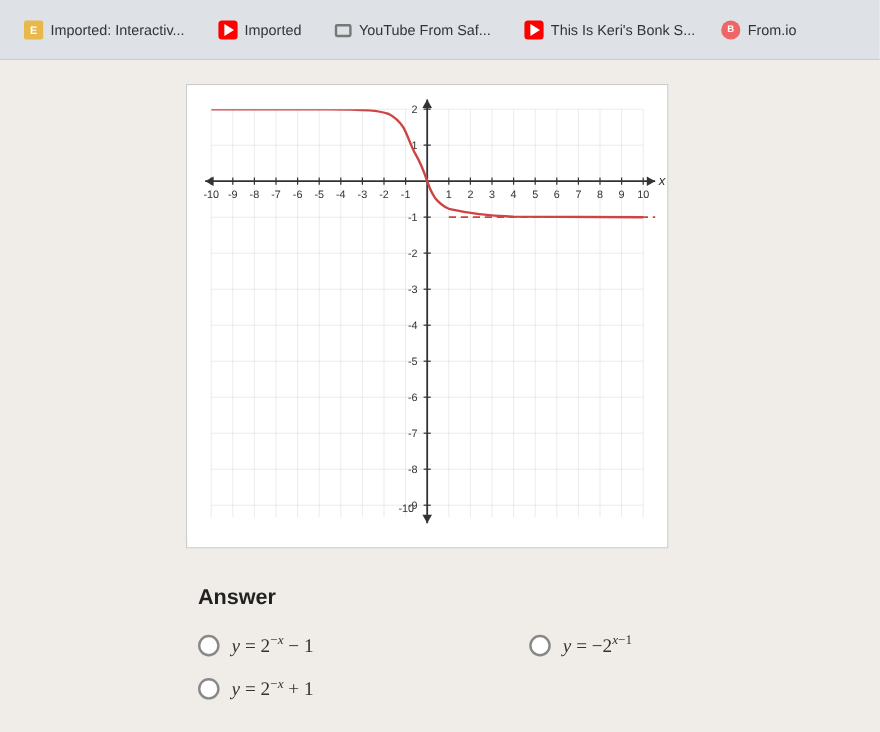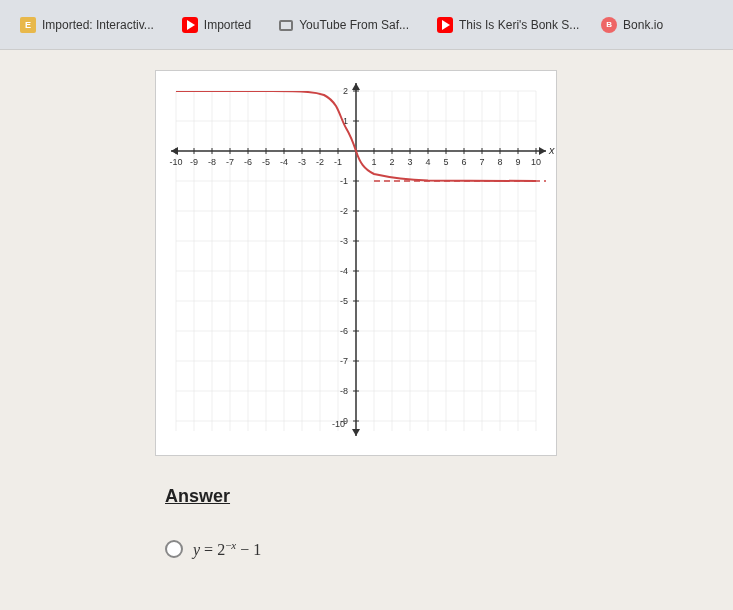--- a/index.html
+++ b/index.html
@@ -99,23 +99,22 @@
       margin-bottom: 30px;
     }
 
     
     .answer-section {
       padding: 0 0 0 10px;
     }
     .answer-label {
       font-weight: bold;
       font-size: 18px;
-      margin-bottom: 32px;
+      margin-bottom: 20px;
       color: #222;
-      text-decoration: underline;
     }
     .answer-grid {
       display: grid;
       grid-template-columns: 1fr 1fr;
       gap: 16px 24px;
     }
     .answer-option {
       display: flex;
       align-items: center;
       gap: 10px;
@@ -154,21 +153,21 @@
   <div class="tab">
     <div class="tab-icon tab-icon-folder"></div>
     <span>YouTube From Saf...</span>
   </div>
   <div class="tab">
     <div class="tab-icon tab-icon-youtube"></div>
     <span>This Is Keri's Bonk S...</span>
   </div>
   <div class="tab">
     <div class="tab-icon tab-icon-bonk">B</div>
-    <span>Bonk.io</span>
+    <span>From.io</span>
   </div>
 </div>
 
 <div class="main-content">
 
   
   <div class="graph-container">
     <svg width="400" height="380">
 
       <rect width="400" height="380" fill="white"></rect>
@@ -316,18 +315,30 @@
     <div class="answer-label">Answer</div>
     <div class="answer-grid">
 
       <div class="answer-option">
         <div class="radio-circle"></div>
         <span class="math-text">
           <i>y</i> = 2<sup>−<i>x</i></sup> − 1
         </span>
       </div>
 
-
-
+      <div class="answer-option">
+        <div class="radio-circle"></div>
+        <span class="math-text">
+          <i>y</i> = −2<sup><i>x</i>−1</sup>
+        </span>
+      </div>
+
+
+      <div class="answer-option">
+        <div class="radio-circle"></div>
+        <span class="math-text">
+          <i>y</i> = 2<sup>−<i>x</i></sup> + 1
+        </span>
+      </div>
 
     </div>
   </div>
 </div>
 
 </body></html>

